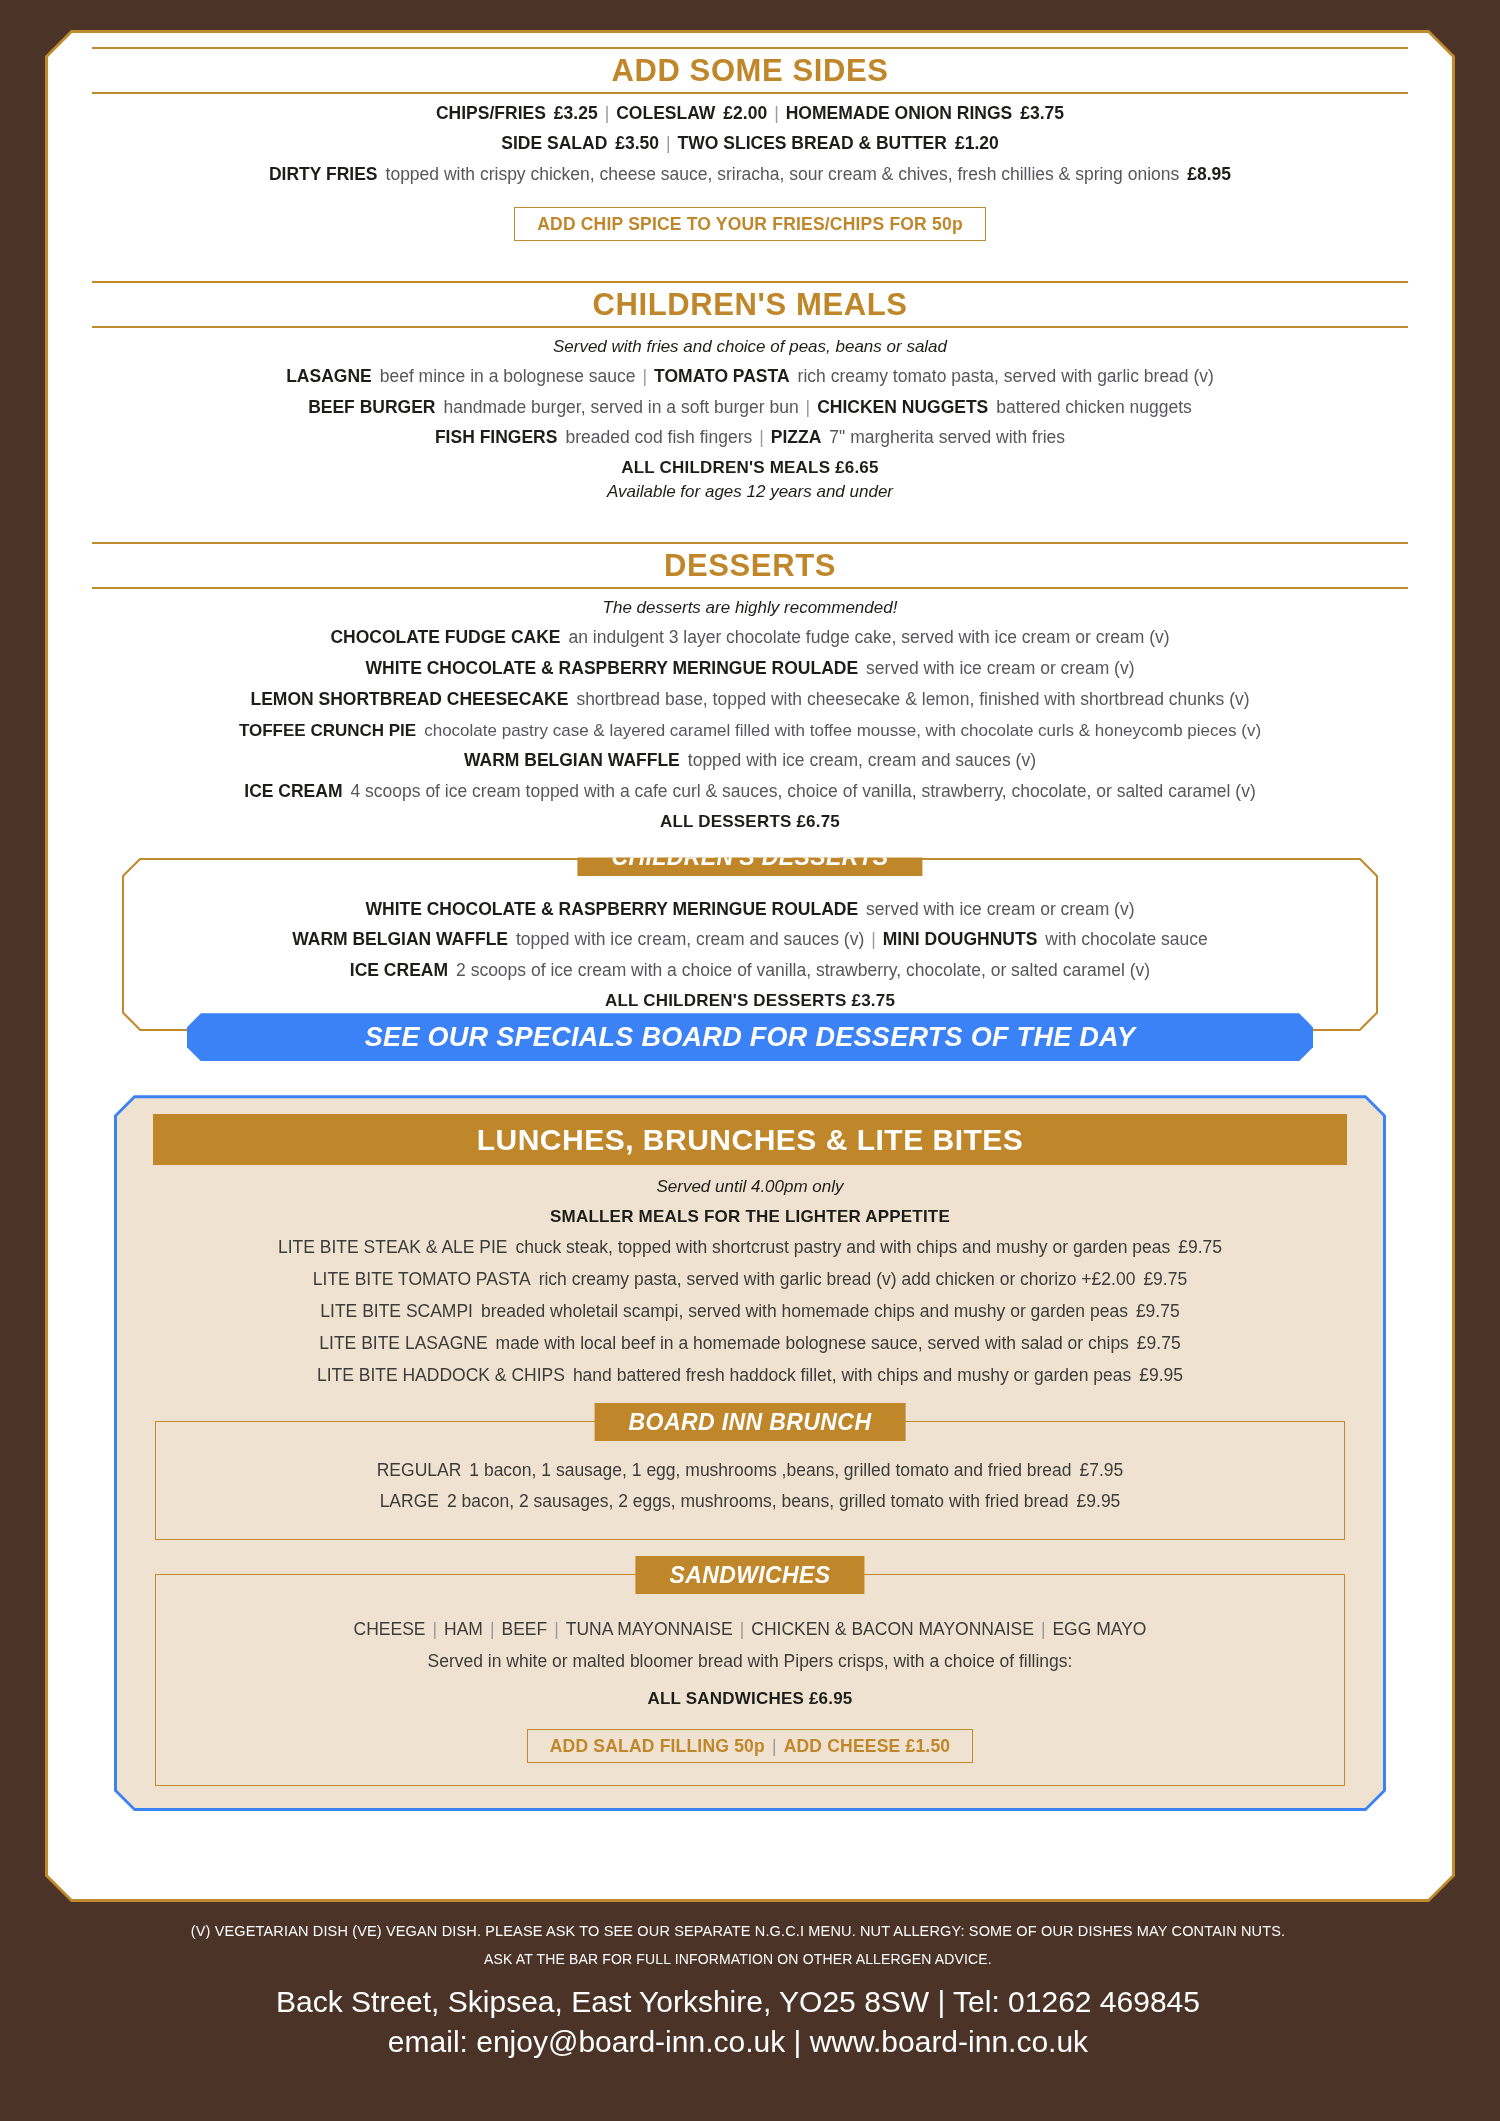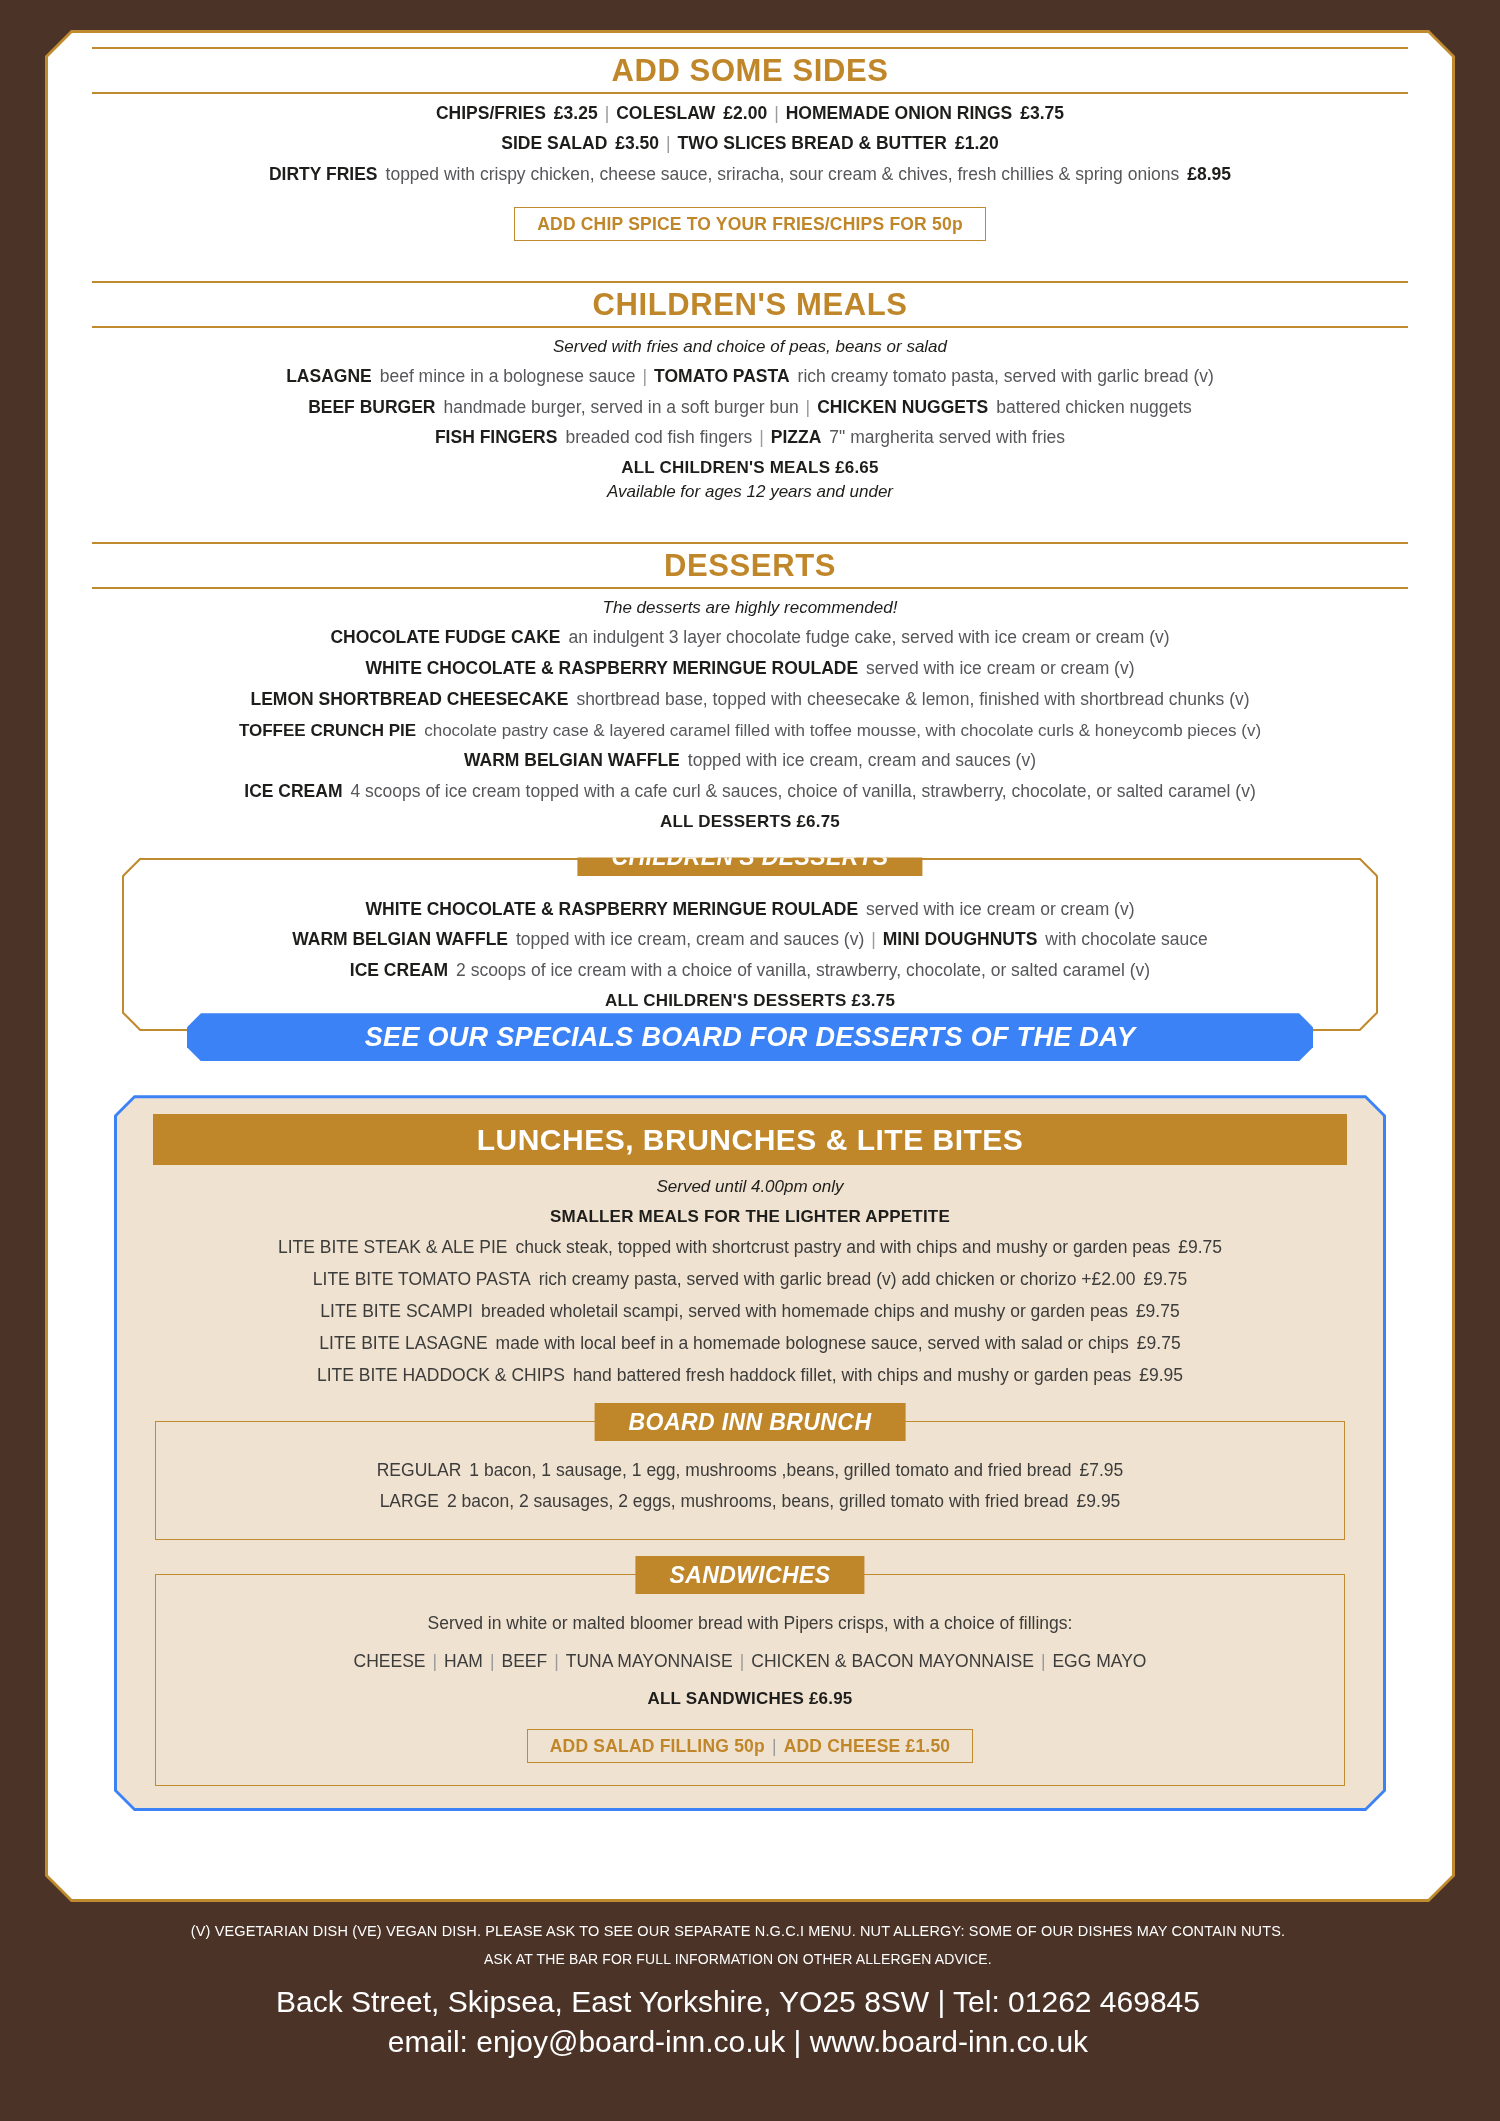--- a/index.html
+++ b/index.html
@@ -239,25 +239,25 @@
           <div class="cream-row">
             <span class="nm">REGULAR</span><span class="gap-s"></span><span class="ds">1 bacon, 1 sausage, 1 egg, mushrooms ,beans, grilled tomato and fried bread</span><span class="gap-s"></span><span class="pr">£7.95</span>
           </div>
           <div class="cream-row">
             <span class="nm">LARGE</span><span class="gap-s"></span><span class="ds">2 bacon, 2 sausages, 2 eggs, mushrooms, beans, grilled tomato with fried bread</span><span class="gap-s"></span><span class="pr">£9.95</span>
           </div>
         </div>
 
         <div class="inner-block" style="padding-bottom:22px;">
           <div class="ribbon top">SANDWICHES</div>
+          <div class="cream-row" style="margin-top:16px;">
+            <span class="nm">CHEESE</span><span class="sep">|</span><span class="nm">HAM</span><span class="sep">|</span><span class="nm">BEEF</span><span class="sep">|</span><span class="nm">TUNA MAYONNAISE</span><span class="sep">|</span><span class="nm">CHICKEN &amp; BACON MAYONNAISE</span><span class="sep">|</span><span class="nm">EGG MAYO</span>
+          </div>
           <div class="cream-row">
             <span class="ds">Served in white or malted bloomer bread with Pipers crisps, with a choice of fillings:</span>
-          </div>
-          <div class="cream-row" style="margin-top:16px;">
-            <span class="nm">CHEESE</span><span class="sep">|</span><span class="nm">HAM</span><span class="sep">|</span><span class="nm">BEEF</span><span class="sep">|</span><span class="nm">TUNA MAYONNAISE</span><span class="sep">|</span><span class="nm">CHICKEN &amp; BACON MAYONNAISE</span><span class="sep">|</span><span class="nm">EGG MAYO</span>
           </div>
           <div class="sub-bold" style="margin-top:16px;">ALL SANDWICHES £6.95</div>
           <div class="center">
             <span class="pill-outline" style="margin-top:16px;">
               <span>ADD SALAD FILLING 50p</span><span class="sep">|</span><span>ADD CHEESE £1.50</span>
             </span>
           </div>
         </div>
 
       </div>

